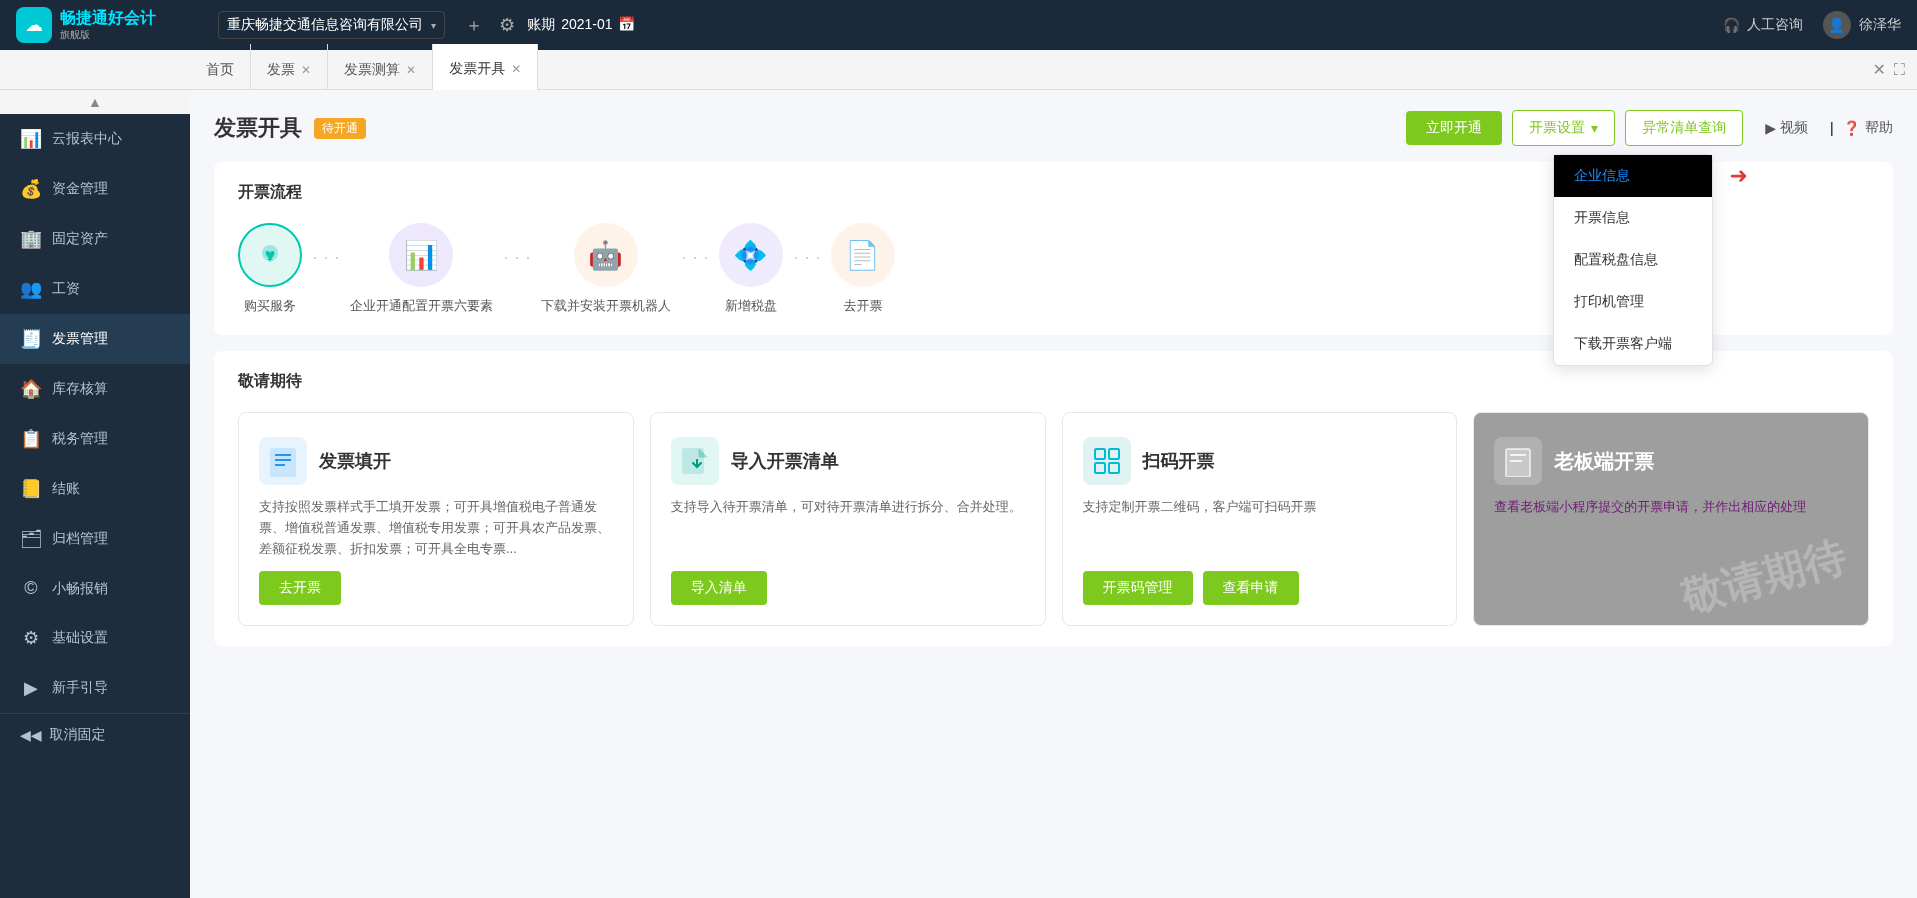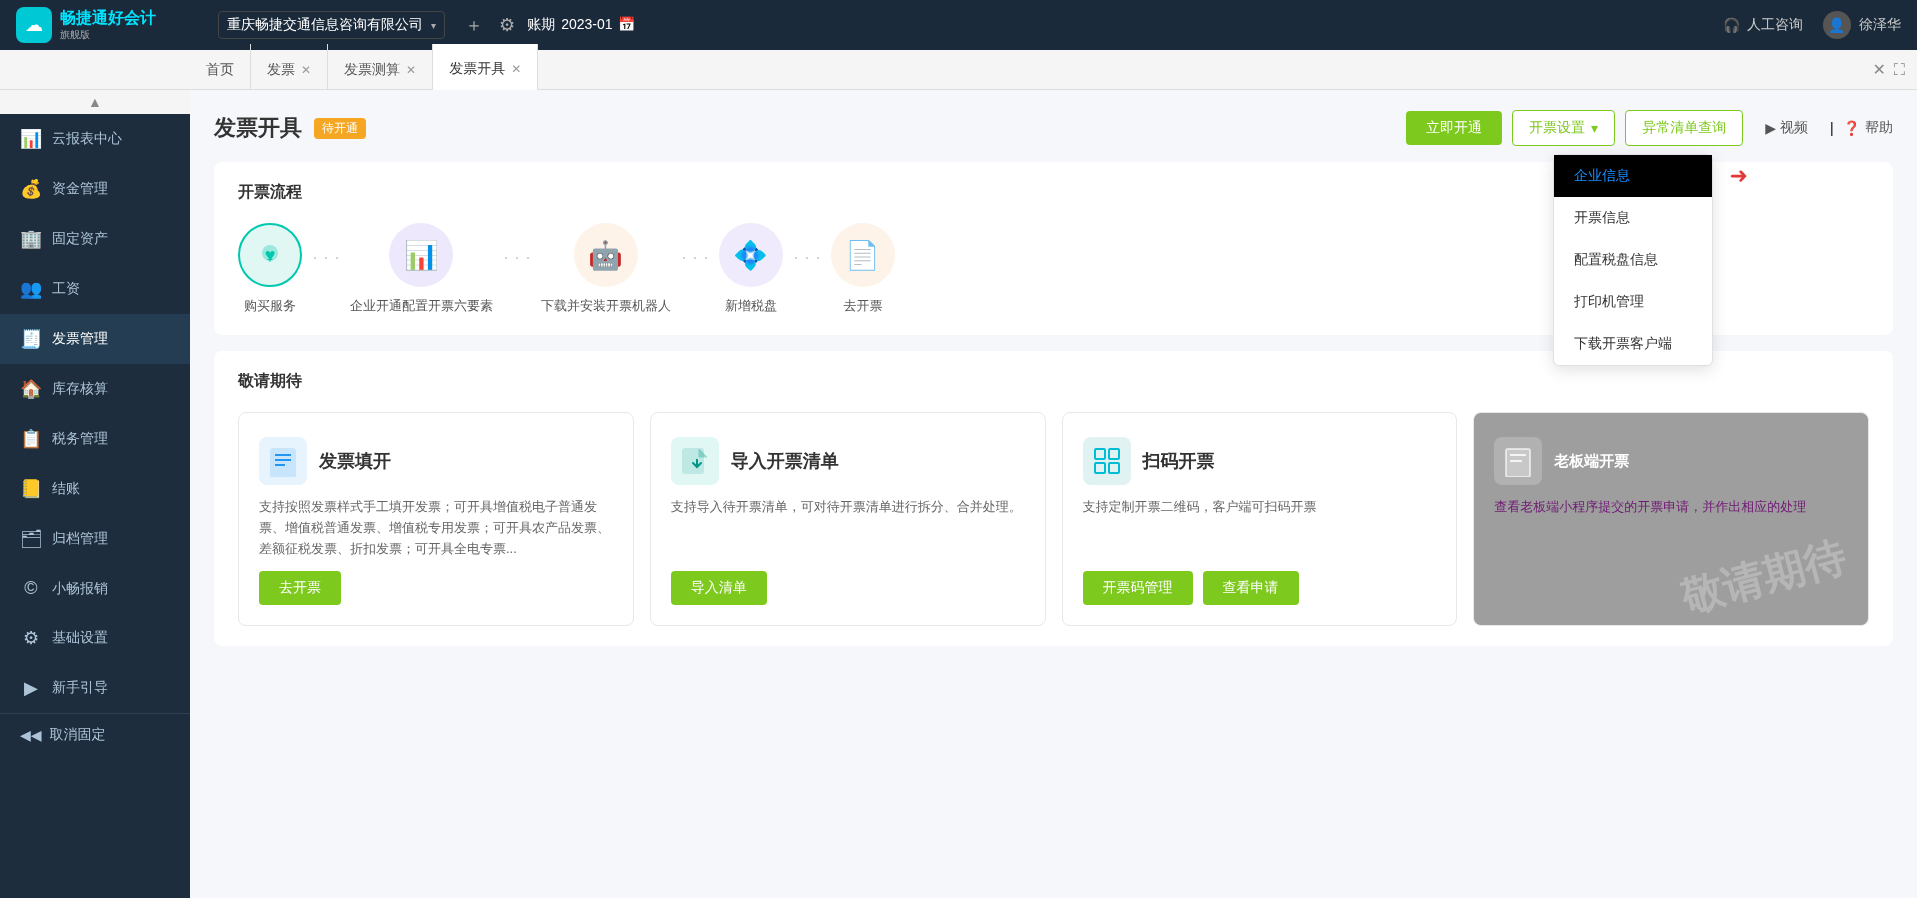--- a/index.html
+++ b/index.html
@@ -77,21 +77,21 @@
     .method-card { background: #fff; border: 1px solid #e8e8e8; border-radius: 8px; padding: 24px 20px 20px; display: flex; flex-direction: column; gap: 12px; }
     .method-card.grey { background: #9e9e9e; }
     .method-card-header { display: flex; align-items: center; gap: 12px; }
     .method-card-icon { width: 48px; height: 48px; border-radius: 8px; display: flex; align-items: center; justify-content: center; font-size: 24px; }
     .method-card-icon.blue { background: #e8f4fd; color: #2196f3; }
     .method-card-icon.teal { background: #e0f7f4; color: #009688; }
     .method-card-icon.cyan { background: #e0f2f1; color: #00bcd4; }
     .method-card-title { font-size: 18px; font-weight: bold; color: #333; }
     .method-card-desc { font-size: 13px; color: #666; line-height: 1.6; flex: 1; }
     .btn-green { background: #7ec91e; color: #fff; border: none; padding: 8px 20px; border-radius: 4px; cursor: pointer; font-size: 14px; align-self: flex-start; margin-top: auto; }
-    .grey-title { font-size: 15px; font-weight: bold; color: #fff; }
+    .grey-title { font-size: 20px; font-weight: bold; color: #fff; }
     .grey-desc { font-size: 13px; color: #701a75; line-height: 1.6; }
 
     
     .dropdown-menu { position: absolute; top: 44px; right: 180px; background: #fff; border: 1px solid #e0e0e0; border-radius: 6px; box-shadow: 0 4px 16px rgba(0,0,0,0.12); min-width: 160px; z-index: 100; }
     .dropdown-item { padding: 12px 20px; color: #333; cursor: pointer; font-size: 14px; }
     .dropdown-item.highlighted { background: #000000; color: #1890ff; }
 
     
     .scroll-up { display: flex; justify-content: center; padding: 4px; background: #f5f5f5; cursor: pointer; }
     .scroll-up span { color: #888; font-size: 14px; }
@@ -115,21 +115,21 @@
     <span class="chevron-down">▾</span>
   </div>
 
   <div class="top-actions">
     <button class="top-action-btn">＋</button>
     <button class="top-action-btn">⚙</button>
   </div>
 
   <div class="period-label">
     <span>账期</span>
-    <span>2023-01</span>
+    <span>2021-01</span>
     <span class="period-icon">📅</span>
   </div>
 
   <div class="right-actions">
     <div class="support-btn">
       <span>🎧</span>
       <span>人工咨询</span>
     </div>
     <div class="user-info">
       <div class="user-avatar">👤</div>

